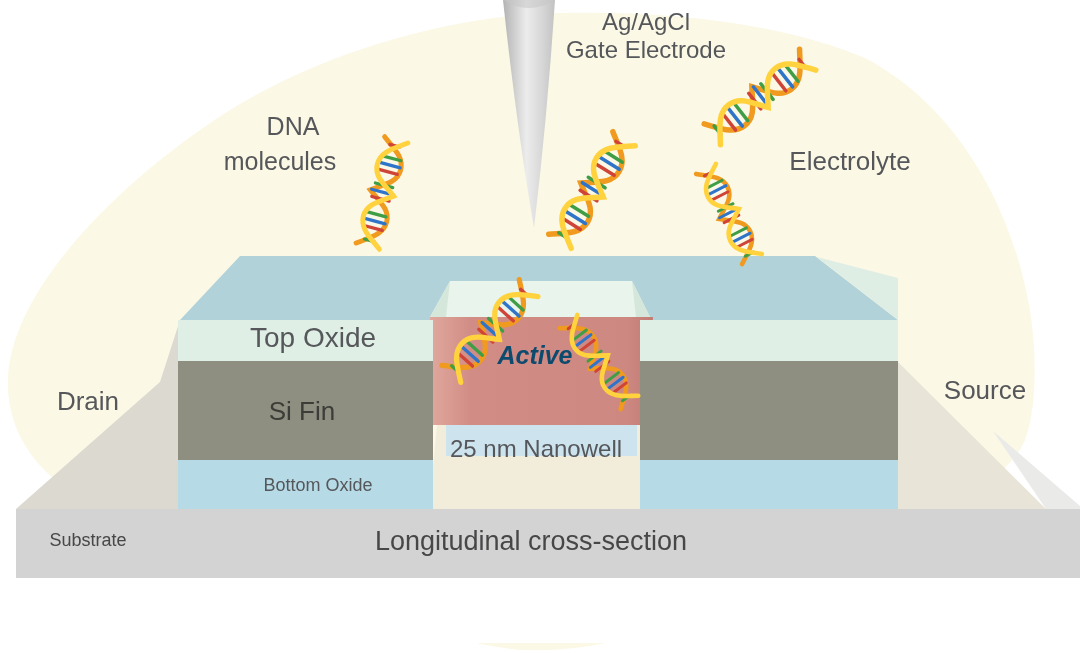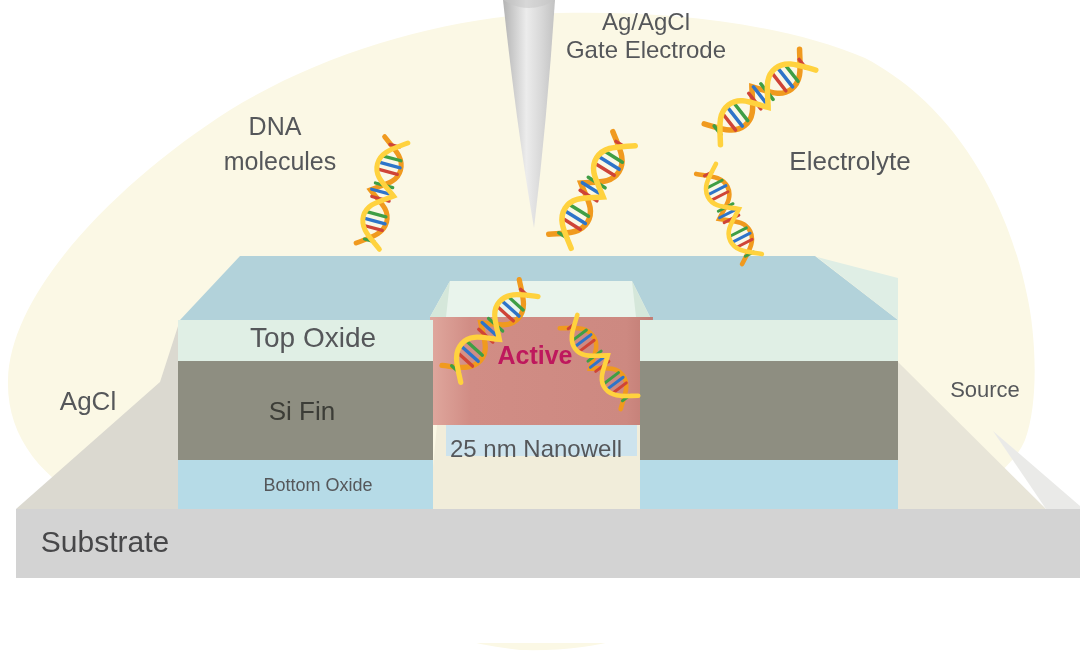--- a/index.html
+++ b/index.html
@@ -8,21 +8,21 @@
     overflow:hidden;font-family:"Liberation Sans",sans-serif;
   }
   .canvas svg{position:absolute;left:0;top:0;}
   .lbl{
     position:absolute;transform:translate(-50%,-50%);
     color:#55575a;white-space:nowrap;line-height:1.1;
     font-family:"Liberation Sans",sans-serif;
   }
   .lbl.dark{color:#474749;}
   .lbl.sifin{color:#3c3d37;}
-  .lbl.yellow{color:#be185d;font-weight:600;}
+  .lbl.yellow{color:#0c4a6e;font-weight:600;font-style:italic;}
 </style>
 </head>
 <body>
 
 <div class="canvas">
 
   <svg width="1080" height="653" viewBox="0 0 1080 653">
     <defs>
       <linearGradient id="coneGrad" x1="0" y1="0" x2="1" y2="0">
         <stop offset="0" stop-color="#b3b3b3"></stop>
@@ -99,31 +99,32 @@
     <use href="#dna" transform="translate(592,190) rotate(32) scale(1.1)"></use>
     <use href="#dna" transform="translate(760,97) rotate(52) scale(1.1)"></use>
     <use href="#dna" transform="translate(729,214) rotate(-27) scale(0.92)"></use>
     <use href="#dna" transform="translate(490,331) rotate(42) scale(1.05)"></use>
     <use href="#dna" transform="translate(599,362) rotate(-37) scale(0.92)"></use>
   </svg>
 
   <div class="lbl" style="left:646px;top:22px;font-size:24px">Ag/AgCl</div>
   <div class="lbl" style="left:646px;top:50px;font-size:24px">Gate Electrode</div>
 
-  <div class="lbl" style="left:275px;top:127px;font-size:25px">DNA</div>
+  <div class="lbl" style="left:293px;top:127px;font-size:25px">DNA</div>
   <div class="lbl" style="left:850px;top:161px;font-size:26px">Electrolyte</div>
 
   <div class="lbl" style="left:280px;top:162px;font-size:25px">molecules</div>
 
-  <div class="lbl" style="left:88px;top:401px;font-size:26px">AgCl</div>
-  <div class="lbl" style="left:985px;top:390px;font-size:22px">Source</div>
+  <div class="lbl" style="left:88px;top:401px;font-size:26px">Drain</div>
+  <div class="lbl" style="left:985px;top:390px;font-size:26px">Source</div>
 
   <div class="lbl" style="left:313px;top:338px;font-size:28px">Top Oxide</div>
   <div class="lbl sifin" style="left:302px;top:411px;font-size:26px">Si Fin</div>
   <div class="lbl" style="left:318px;top:486px;font-size:18px">Bottom Oxide</div>
 
   <div class="lbl yellow" style="left:535px;top:356px;font-size:25px">Active</div>
 
   <div class="lbl" style="left:536px;top:449px;font-size:24px">25 nm Nanowell</div>
 
-  <div class="lbl dark" style="left:105px;top:541px;font-size:30px">Substrate</div>
+  <div class="lbl dark" style="left:88px;top:541px;font-size:18px">Substrate</div>
+  <div class="lbl dark" style="left:531px;top:542px;font-size:27px">Longitudinal cross-section</div>
 
 </div>
 
 </body></html>

